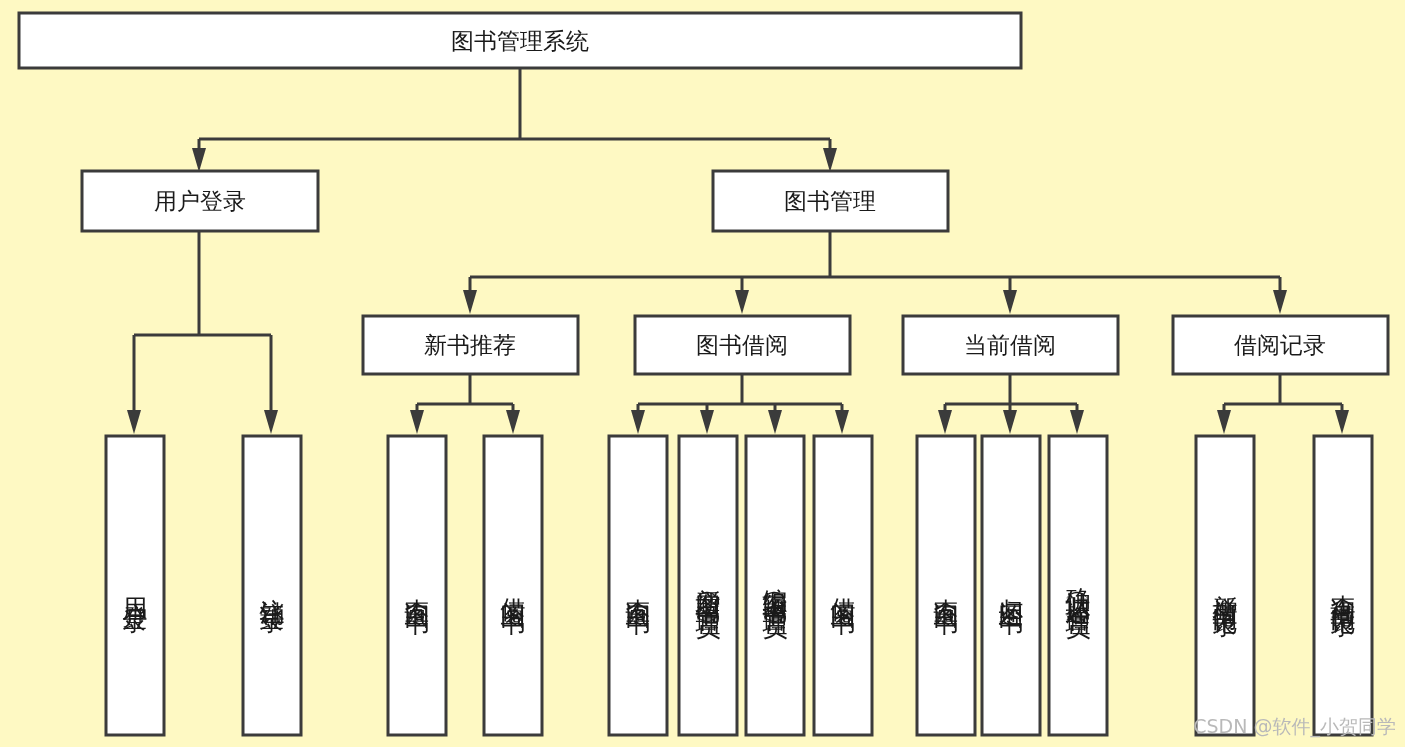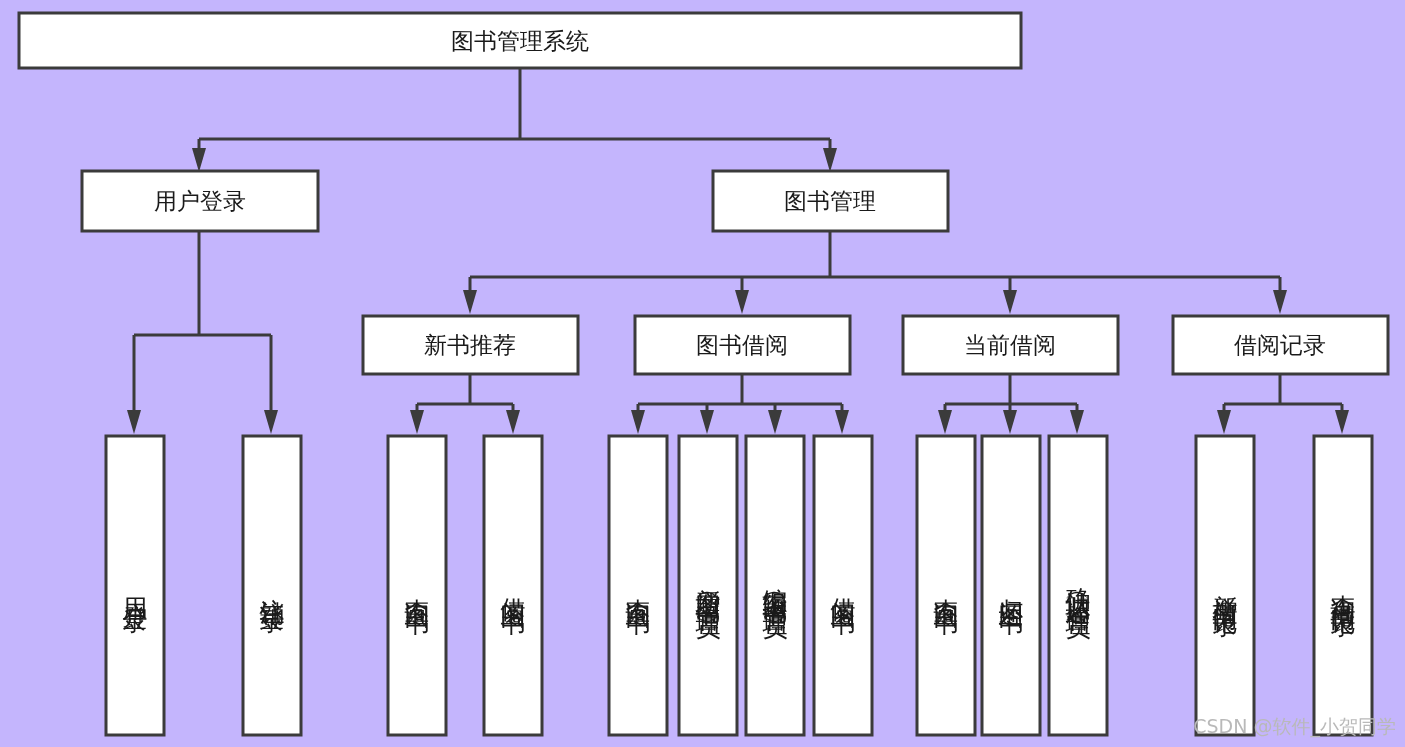--- a/index.html
+++ b/index.html
@@ -7,21 +7,21 @@
     padding: 0;
     background: #ffffff;
   }
   body {
     font-family: "DejaVu Sans", "Liberation Sans", sans-serif;
   }
   #diagram-root {
     position: relative;
     width: 1405px;
     height: 747px;
-    background: #c4b5fd;
+    background: #fef9c3;
     overflow: hidden;
   }
   svg.diagram-canvas {
     position: absolute;
     left: 0;
     top: 0;
     width: 1405px;
     height: 747px;
   }
   .node-box {

